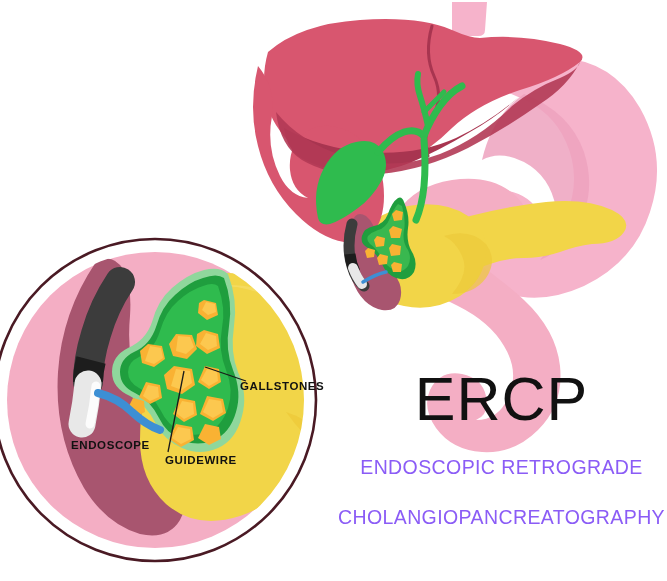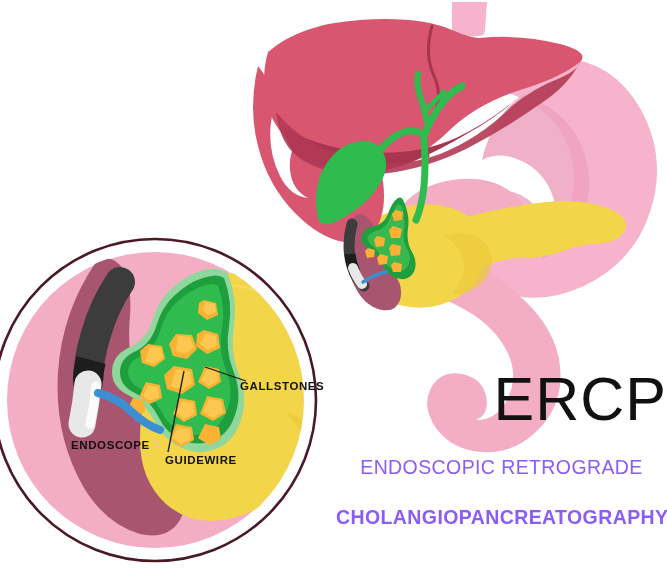--- a/index.html
+++ b/index.html
@@ -30,35 +30,34 @@
   }
   .ercp-title {
     font-family: "Liberation Sans", sans-serif;
     font-size: 61px;
     font-weight: 400;
     letter-spacing: 1px;
     color: #111111;
     line-height: 1.02;
     margin: 0;
     padding: 0;
-    text-align: right;
   }
   .ercp-sub {
     font-family: "Liberation Sans", sans-serif;
     font-size: 19.5px;
     font-weight: 400;
     letter-spacing: 0.4px;
     color: #8b5cf6;
     line-height: 1.28;
     margin: 0;
     padding: 0;
     white-space: pre-line;
   }
   .sub-line1 { display: block; }
-  .sub-line2 { display: block; font-weight: bold; }
+  .sub-line2 { display: block; }
   .lead-label {
     font-family: "Liberation Sans", sans-serif;
     font-weight: bold;
     fill: #111111;
   }
 </style>
 </head>
 <body>
 
 <svg id="illustration" viewBox="0 0 667 581" xmlns="http://www.w3.org/2000/svg">

